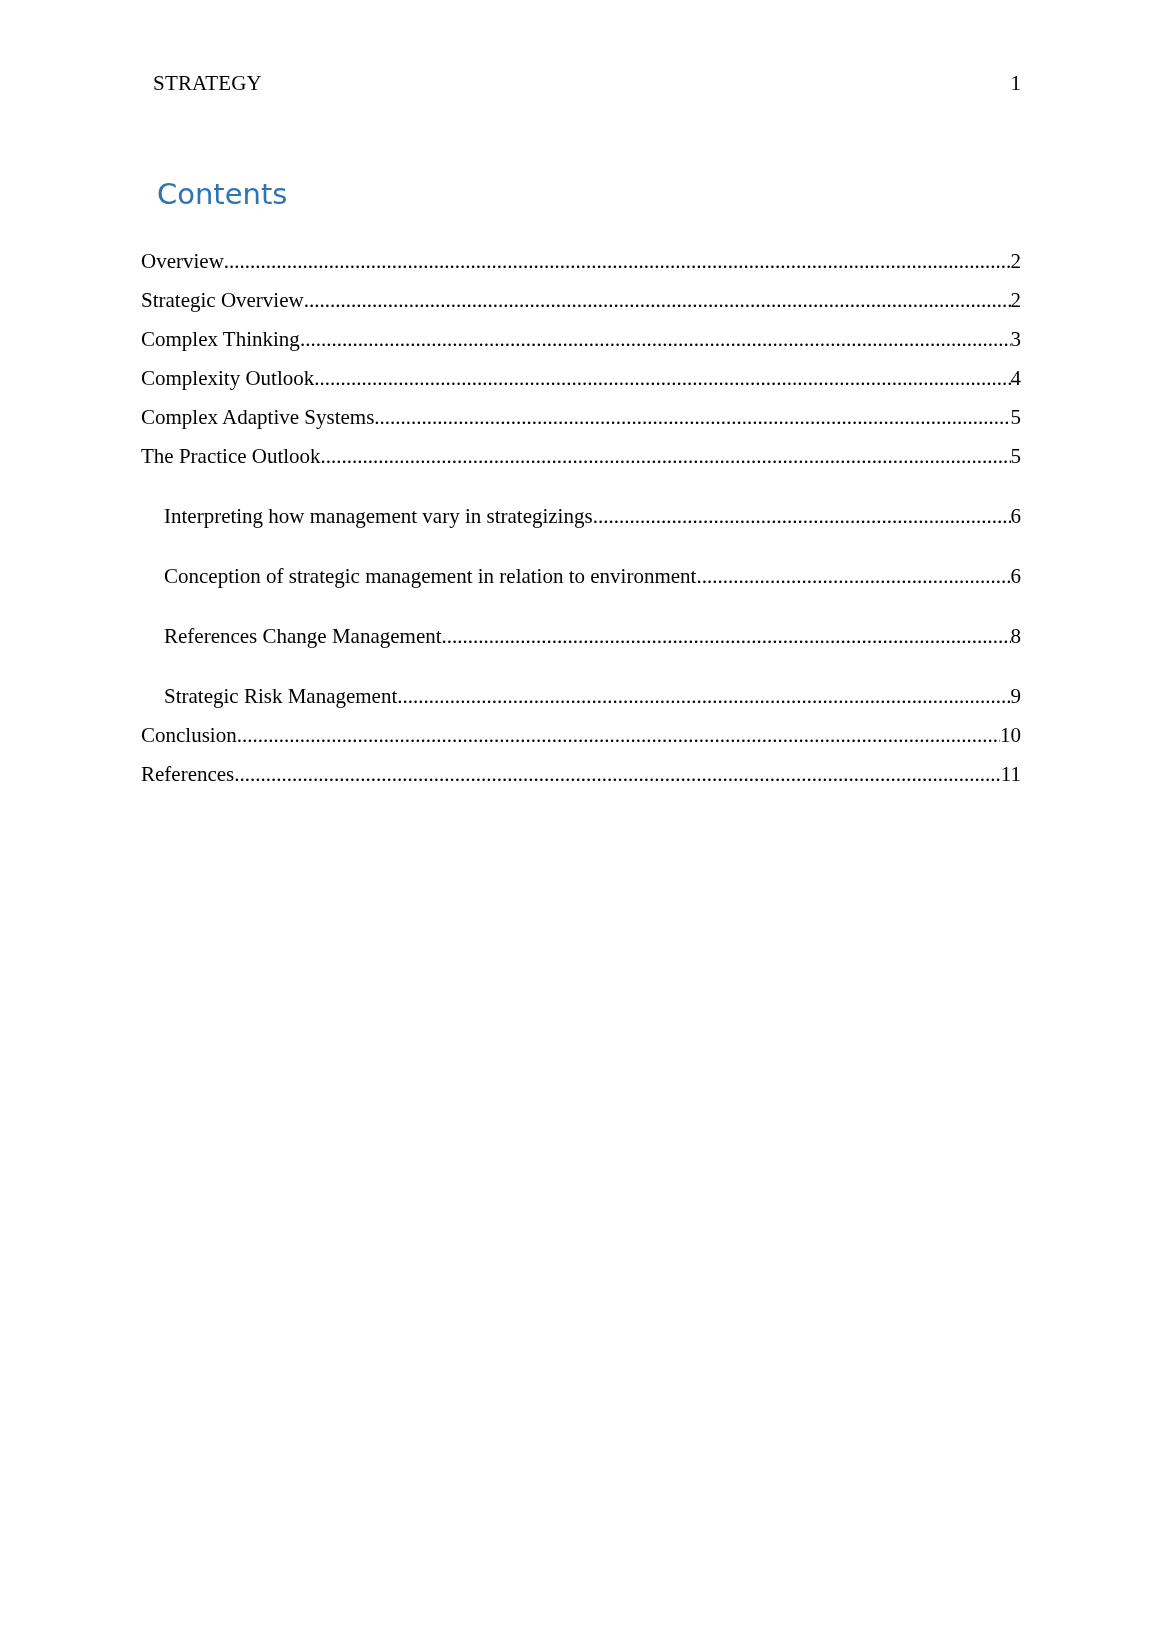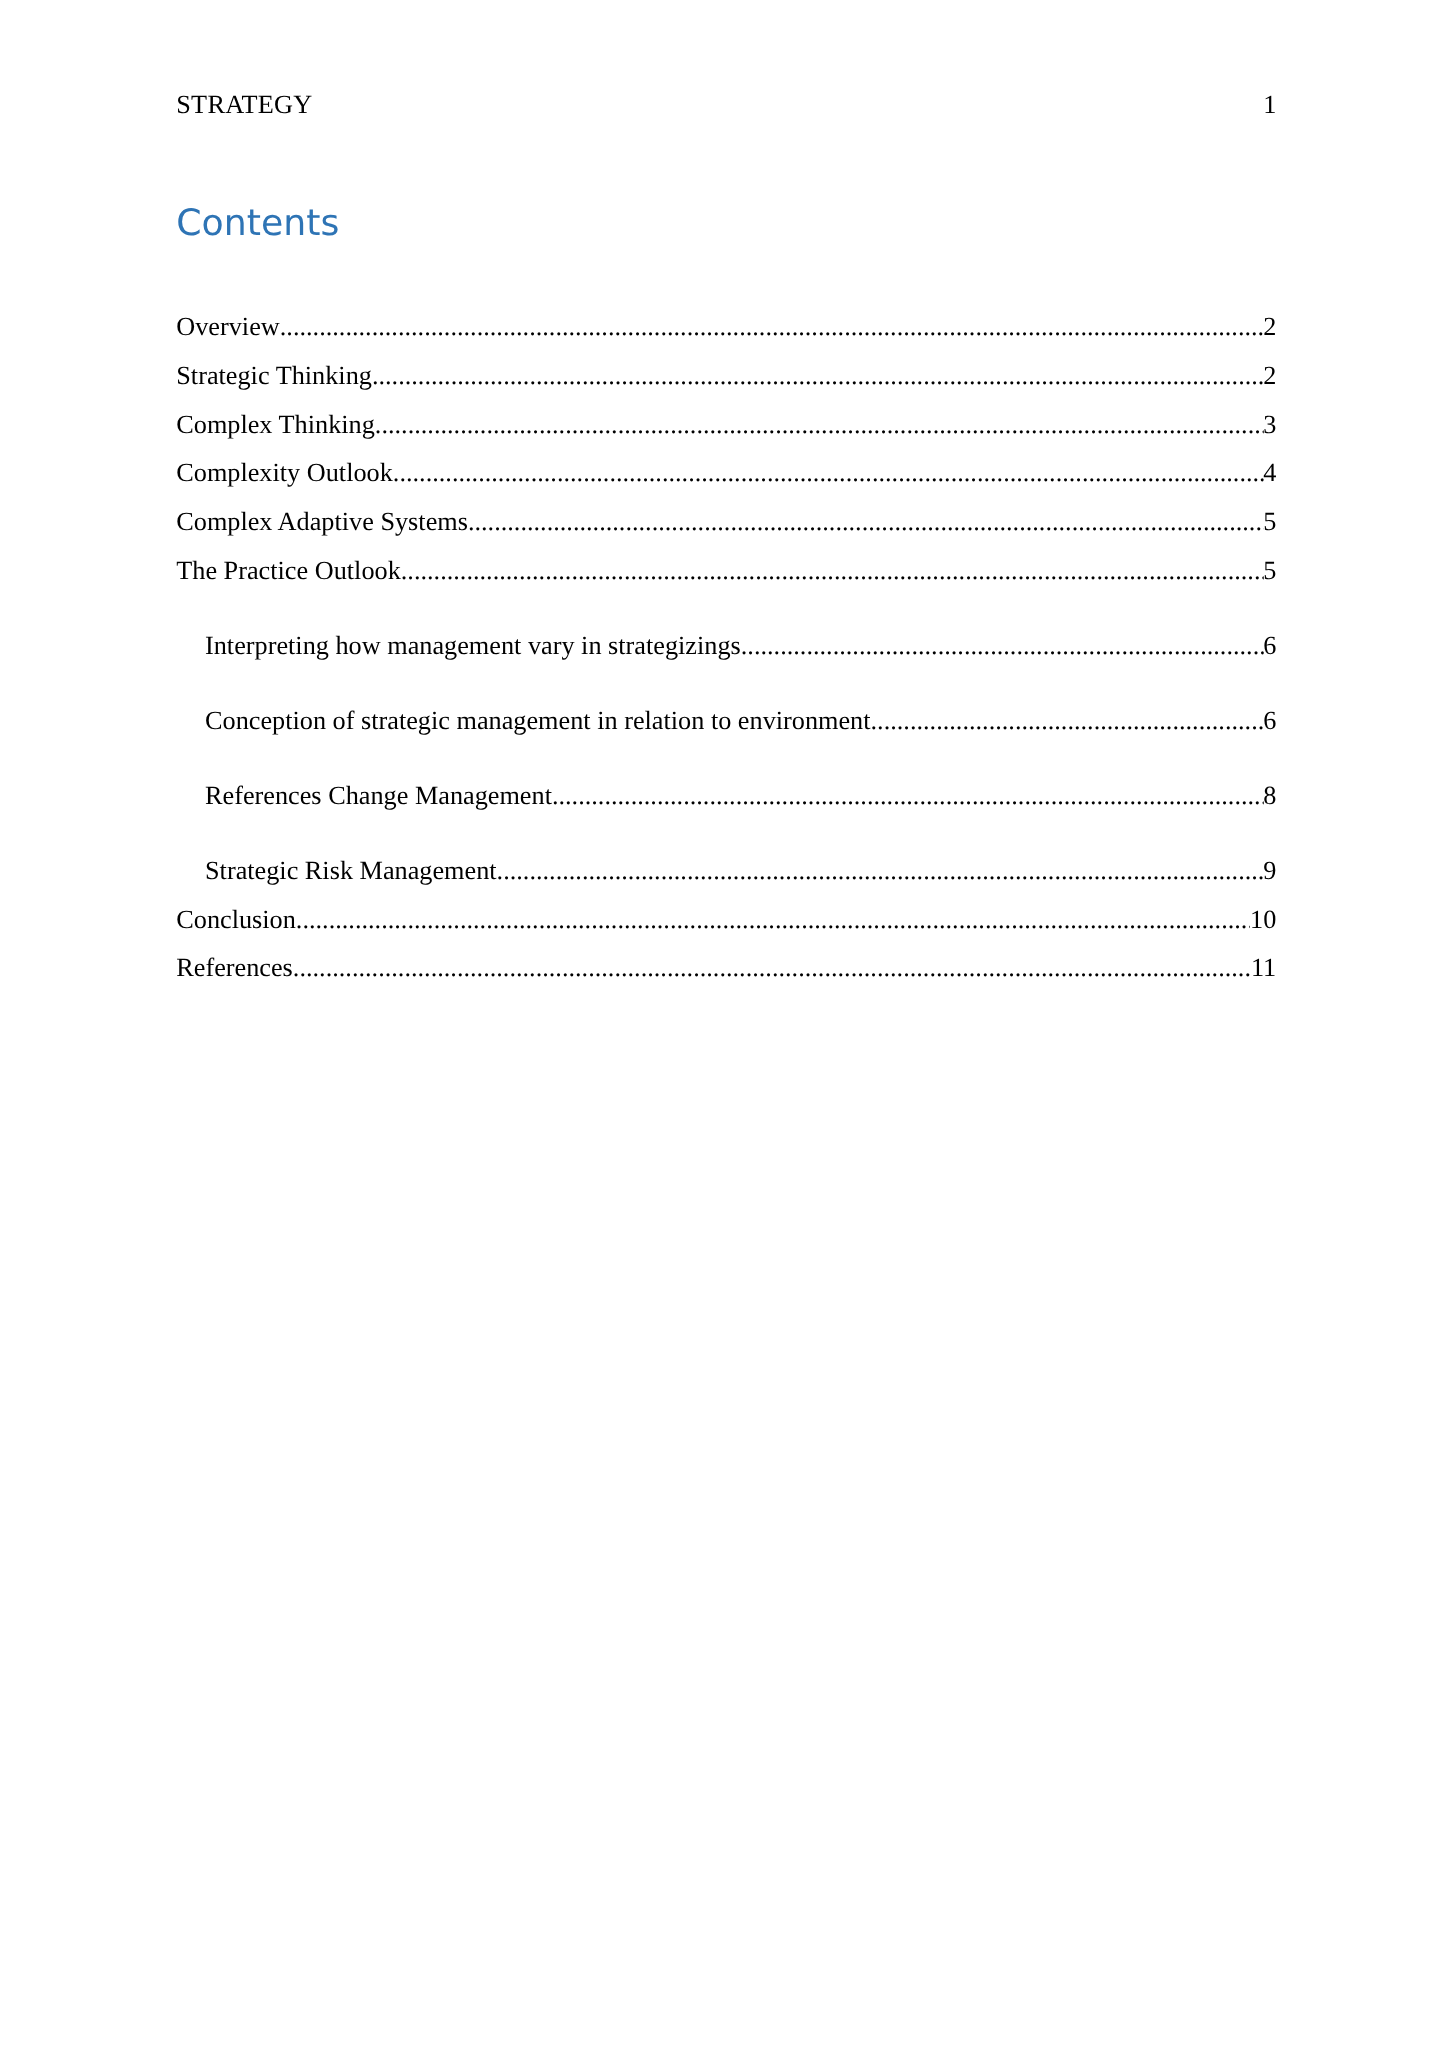--- a/index.html
+++ b/index.html
@@ -26,21 +26,21 @@
       position: absolute;
       left: 141px;
       right: 137px;
       top: 68px;
       height: 30px;
       font-size: 21px;
       line-height: 30px;
     }
     .header .running-head {
       position: absolute;
-      left: 0;
+      left: 12px;
       top: 0;
       letter-spacing: 0.2px;
     }
     .header .page-num {
       position: absolute;
       right: 0;
       top: 0;
     }
     .toc-title {
       position: absolute;
@@ -95,30 +95,30 @@
 </head>
 <body>
 
 <div class="page">
 
   <div class="header">
     <span class="running-head">STRATEGY</span>
     <span class="page-num">1</span>
   </div>
 
-  <h1 class="toc-title" style="margin:0;">Contents</h1>
+  <h1 class="toc-title" style="margin:16px;">Contents</h1>
 
   <ul class="toc">
     <li class="toc-entry level-1">
       <span class="label">Overview</span>
       <span class="leader"></span>
       <span class="num">2</span>
     </li>
     <li class="toc-entry level-1">
-      <span class="label">Strategic Thinking</span>
+      <span class="label">Strategic Overview</span>
       <span class="leader"></span>
       <span class="num">2</span>
     </li>
     <li class="toc-entry level-1">
       <span class="label">Complex Thinking</span>
       <span class="leader"></span>
       <span class="num">3</span>
     </li>
     <li class="toc-entry level-1">
       <span class="label">Complexity Outlook</span>

